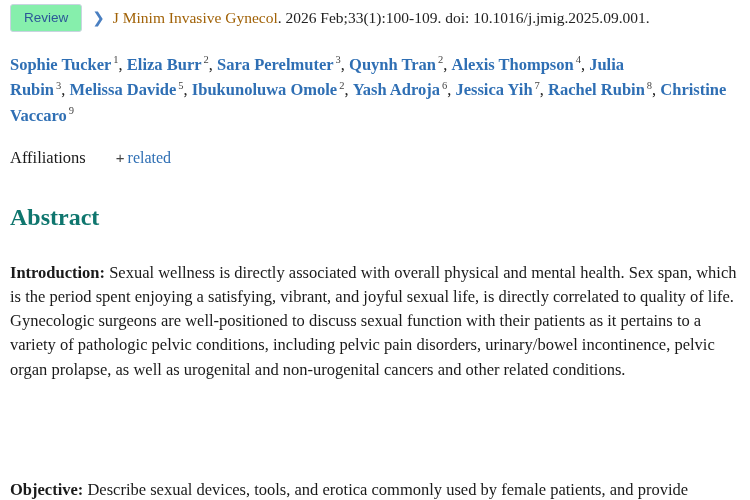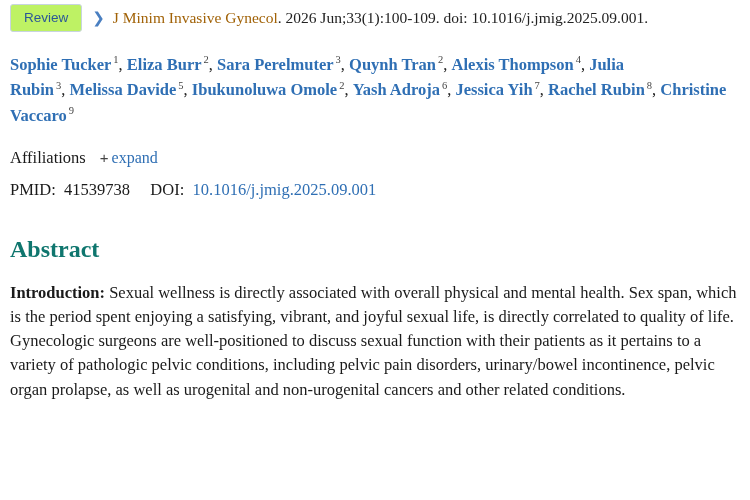--- a/index.html
+++ b/index.html
@@ -26,21 +26,21 @@
   .cit-row {
     display: flex;
     align-items: center;
     gap: 8px;
     padding-top: 4px;
     white-space: nowrap;
   }
   .pubtype {
     display: inline-block;
     border: 1px solid #c8d4e0;
-    background: #bef264;
+    background: #86efac;
     color: #2b5797;
     font-family: "Liberation Sans", sans-serif;
     font-size: 13.5px;
     line-height: 1;
     padding: 6px 13px;
     border-radius: 3px;
   }
   .chev {
     color: #4a7fc1;
     font-size: 15px;
@@ -88,21 +88,21 @@
     color: #444;
     margin-left: 2px;
   }
   .comma { color: #222; }
 
   
   .affil-row {
     margin-top: 20px;
     display: flex;
     align-items: baseline;
-    gap: 14px;
+    gap: 30px;
     font-size: 16.5px;
   }
   .affil-label { color: #1a1a1a; }
   .expand {
     color: #2f6fb4;
     cursor: pointer;
     font-size: 16px;
   }
   .expand .plus {
     color: #444;
@@ -127,21 +127,21 @@
   
   h2.abstract-head {
     font-size: 24px;
     font-weight: bold;
     margin: 36px 0 0 0;
     color: #0f766e;
   }
   .para {
     font-size: 16.5px;
     line-height: 1.46;
-    margin-top: 18px;
+    margin-top: 30px;
     color: #1a1a1a;
     max-width: 742px;
   }
   .lead { font-weight: bold; }
   .clip {
     position: absolute;
     left: 10px;
     right: 10px;
     bottom: 0;
     height: 22px;
@@ -150,39 +150,35 @@
   .clip .para { margin-top: 0; }
 </style>
 </head>
 <body>
 
 <div class="page">
 
   <div class="cit-row">
     <span class="pubtype">Review</span>
     <span class="chev">❯</span>
-    <span class="cit-text"><a class="journal" href="#">J Minim Invasive Gynecol</a><span>. 2026 Jun;33(1):100-109. doi: 10.1016/j.jmig.2025.09.001.</span></span>
+    <span class="cit-text"><a class="journal" href="#">J Minim Invasive Gynecol</a><span>. 2026 Feb;33(1):100-109. doi: 10.1016/j.jmig.2025.09.001.</span></span>
   </div>
 
 
   <div class="authors">
     <span><span class="author">Sophie Tucker</span><span class="sup">1</span></span><span class="comma">,&nbsp;</span><span><span class="author">Eliza Burr</span><span class="sup">2</span></span><span class="comma">,&nbsp;</span><span><span class="author">Sara Perelmuter</span><span class="sup">3</span></span><span class="comma">,&nbsp;</span><span><span class="author">Quynh Tran</span><span class="sup">2</span></span><span class="comma">,&nbsp;</span><span><span class="author">Alexis Thompson</span><span class="sup">4</span></span><span class="comma">,&nbsp;</span><span><span class="author">Julia Rubin</span><span class="sup">3</span></span><span class="comma">,&nbsp;</span><span><span class="author">Melissa Davide</span><span class="sup">5</span></span><span class="comma">,&nbsp;</span><span><span class="author">Ibukunoluwa Omole</span><span class="sup">2</span></span><span class="comma">,&nbsp;</span><span><span class="author">Yash Adroja</span><span class="sup">6</span></span><span class="comma">,&nbsp;</span><span><span class="author">Jessica Yih</span><span class="sup">7</span></span><span class="comma">,&nbsp;</span><span><span class="author">Rachel Rubin</span><span class="sup">8</span></span><span class="comma">,&nbsp;</span><span><span class="author">Christine Vaccaro</span><span class="sup">9</span></span>
   </div>
 
   <div class="affil-row">
     <span class="affil-label">Affiliations</span>
-    <span class="expand"><span class="plus">+</span><span>expand</span></span>
+    <span class="expand"><span class="plus">+</span><span>related</span></span>
   </div>
 
-  <div class="ids">
-    <span>PMID:</span>
-    <span>&nbsp;</span><span>41539738</span>
-    <span class="gap"></span>
-    <span>DOI:</span>
-    <span>&nbsp;</span><a class="doi-link" href="#">10.1016/j.jmig.2025.09.001</a>
-  </div>
 
   <h2 class="abstract-head">Abstract</h2>
 
   <p class="para"><span class="lead">Introduction:</span><span> Sexual wellness is directly associated with overall physical and mental health. Sex span, which is the period spent enjoying a satisfying, vibrant, and joyful sexual life, is directly correlated to quality of life. Gynecologic surgeons are well-positioned to discuss sexual function with their patients as it pertains to a variety of pathologic pelvic conditions, including pelvic pain disorders, urinary/bowel incontinence, pelvic organ prolapse, as well as urogenital and non-urogenital cancers and other related conditions.</span></p>
 
+  <div class="clip">
+    <p class="para"><span class="lead">Objective:</span><span> Describe sexual devices, tools, and erotica commonly used by female patients, and provide</span></p>
+  </div>
 
 </div>
 
 </body></html>

